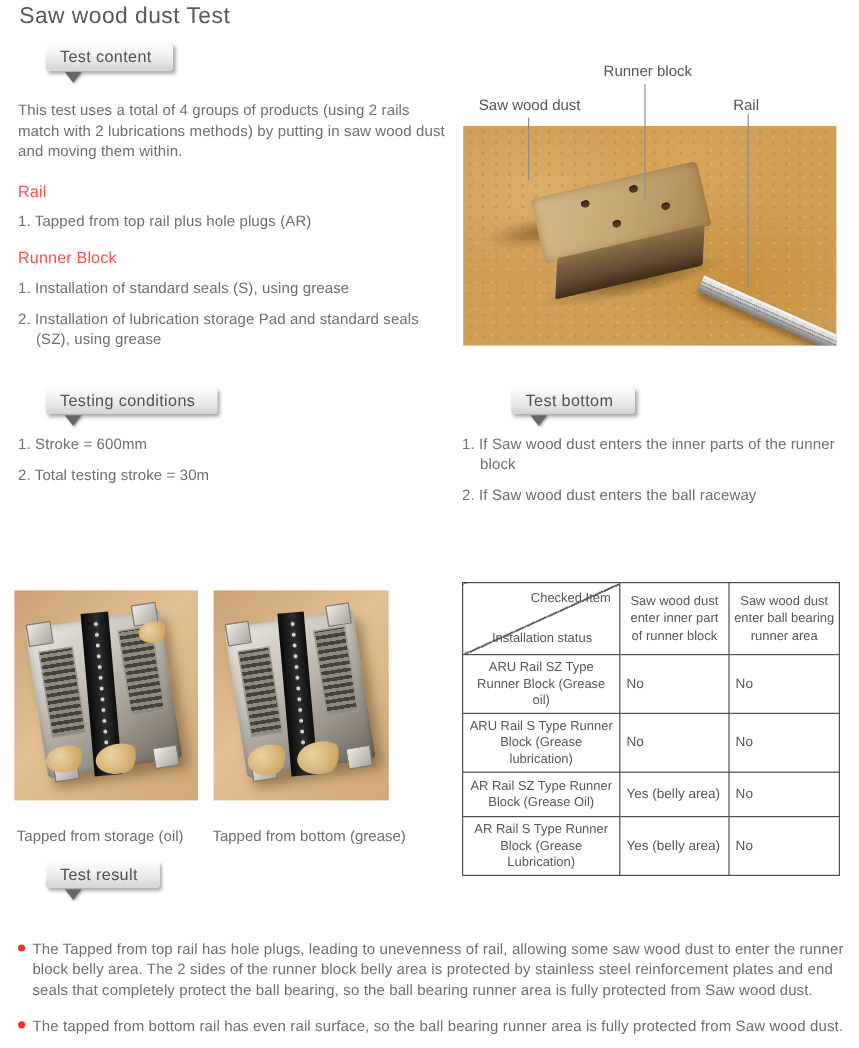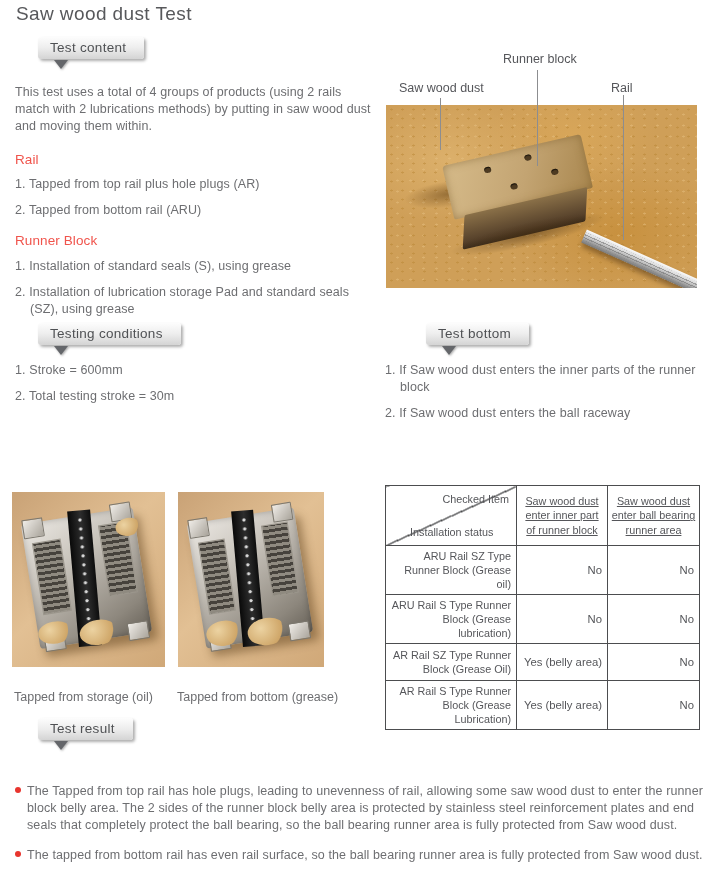--- a/index.html
+++ b/index.html
@@ -75,30 +75,30 @@
   .rp-lug{position:absolute;width:17%;height:13%;border:1px solid #7c786f;border-radius:1px;
      background:linear-gradient(135deg,#f0ede8,#a9a49b);}
   .rp-dust{position:absolute;border-radius:50%;
      background:radial-gradient(circle at 35% 35%, #ecd3a2, #cfa668 68%, rgba(0,0,0,0) 72%);}
   .photo-caption{position:absolute;font-size:12.5px;color:#6d6e71;}
 
   
   .results-table{position:absolute;left:385px;top:485px;border-collapse:collapse;table-layout:fixed;
      width:314px;font-size:10.8px;color:#55565a;}
   .results-table td{border:1px solid #4c4d4f;padding:3px 5px;vertical-align:middle;line-height:1.3;}
-  .results-table .hdr td{height:55px;text-decoration:underline;}
+  .results-table .hdr td{height:55px;}
   .results-table .r td{height:30px;}
   .corner{position:relative;padding:0 !important;
      background:linear-gradient(to bottom right, rgba(0,0,0,0) calc(50% - .7px),
         #4c4d4f calc(50% - .7px), #4c4d4f calc(50% + .7px), rgba(0,0,0,0) calc(50% + .7px));}
   .corner-tr{position:absolute;top:6px;right:7px;}
   .corner-bl{position:absolute;bottom:6px;left:24px;}
   .colhead{text-align:center;padding:2px 3px !important;}
-  .rowlabel{text-align:right;}
-  .val{text-align:right;font-size:11.3px;}
+  .rowlabel{text-align:center;}
+  .val{text-align:left;font-size:11.3px;}
 
   
   .bullets{position:absolute;left:15px;top:755px;width:694px;margin-top:28px;}
   .bullet{display:flex;margin-bottom:13px;}
   .bullet-dot{width:6px;height:6px;border-radius:50%;background:#e8352e;margin:4px 6px 0 0;flex:none;}
 </style>
 </head>
 <body>
 
 <div class="page">
@@ -107,21 +107,20 @@
 
   <div class="tab-wrap" style="left:10px;top:37px">
     <div class="tab">Test content</div>
     <div class="tab-arrow"></div>
   </div>
 
   <div class="abs body-text" style="left:15px;top:84px;width:362px">
     <p class="intro">This test uses a total of 4 groups of products (using 2 rails match with 2 lubrications methods) by putting in saw wood dust and moving them within.</p>
     <h3 class="red-h">Rail</h3>
     <div class="num-item">1. Tapped from top rail plus hole plugs (AR)</div>
-    <div class="num-item">2. Tapped from bottom rail (ARU)</div>
     <h3 class="red-h sub-gap">Runner Block</h3>
     <div class="num-item">1. Installation of standard seals (S), using grease</div>
     <div class="num-item">2. Installation of lubrication storage Pad and standard seals (SZ), using grease</div>
   </div>
 
   <div class="figure">
     <span class="fig-label" style="left:118px;top:0">Runner block</span>
     <span class="fig-label" style="left:14px;top:29px">Saw wood dust</span>
     <span class="fig-label" style="left:226px;top:29px">Rail</span>
     <div class="leader" style="left:152px;top:18px;height:96px"></div>

